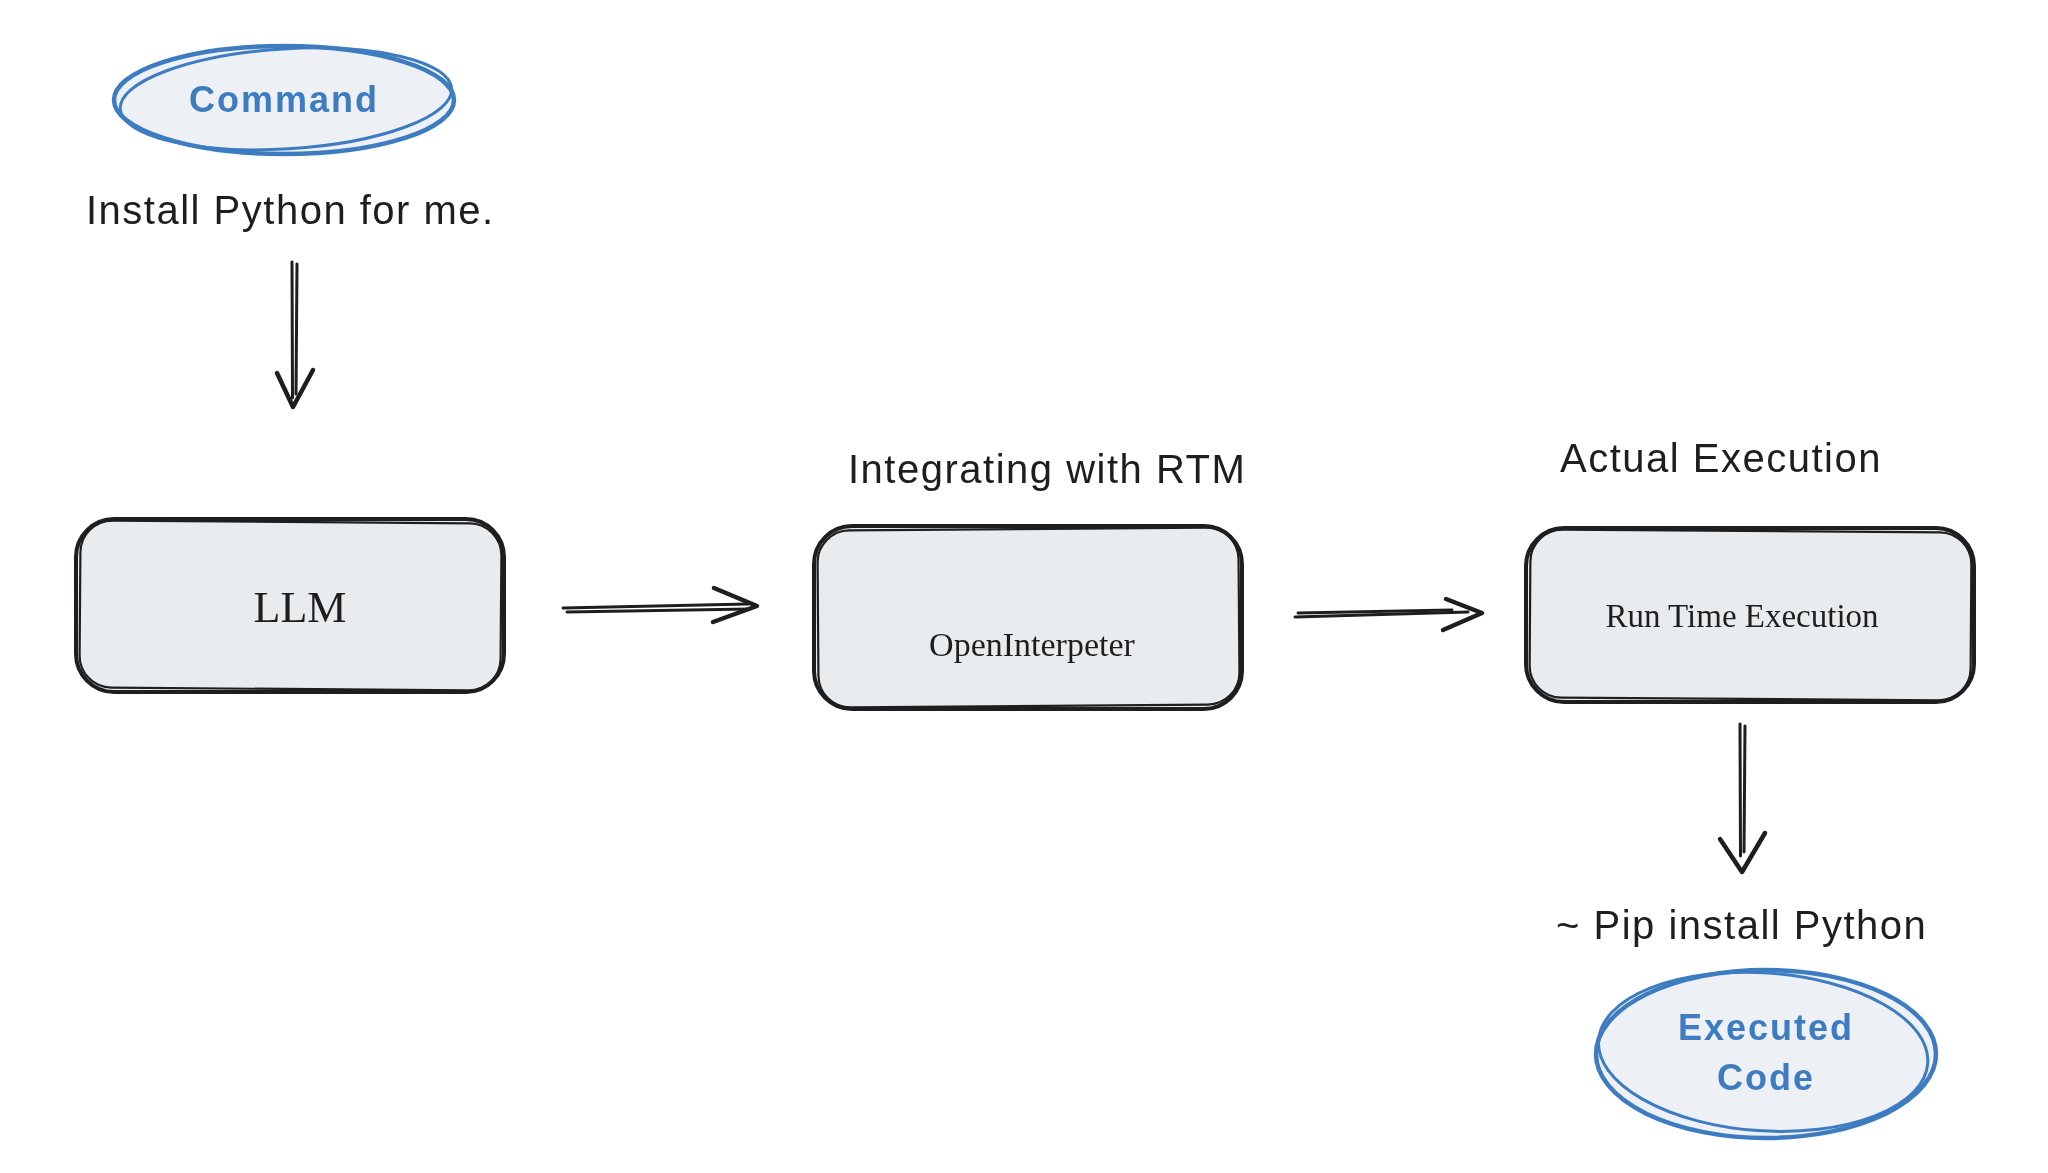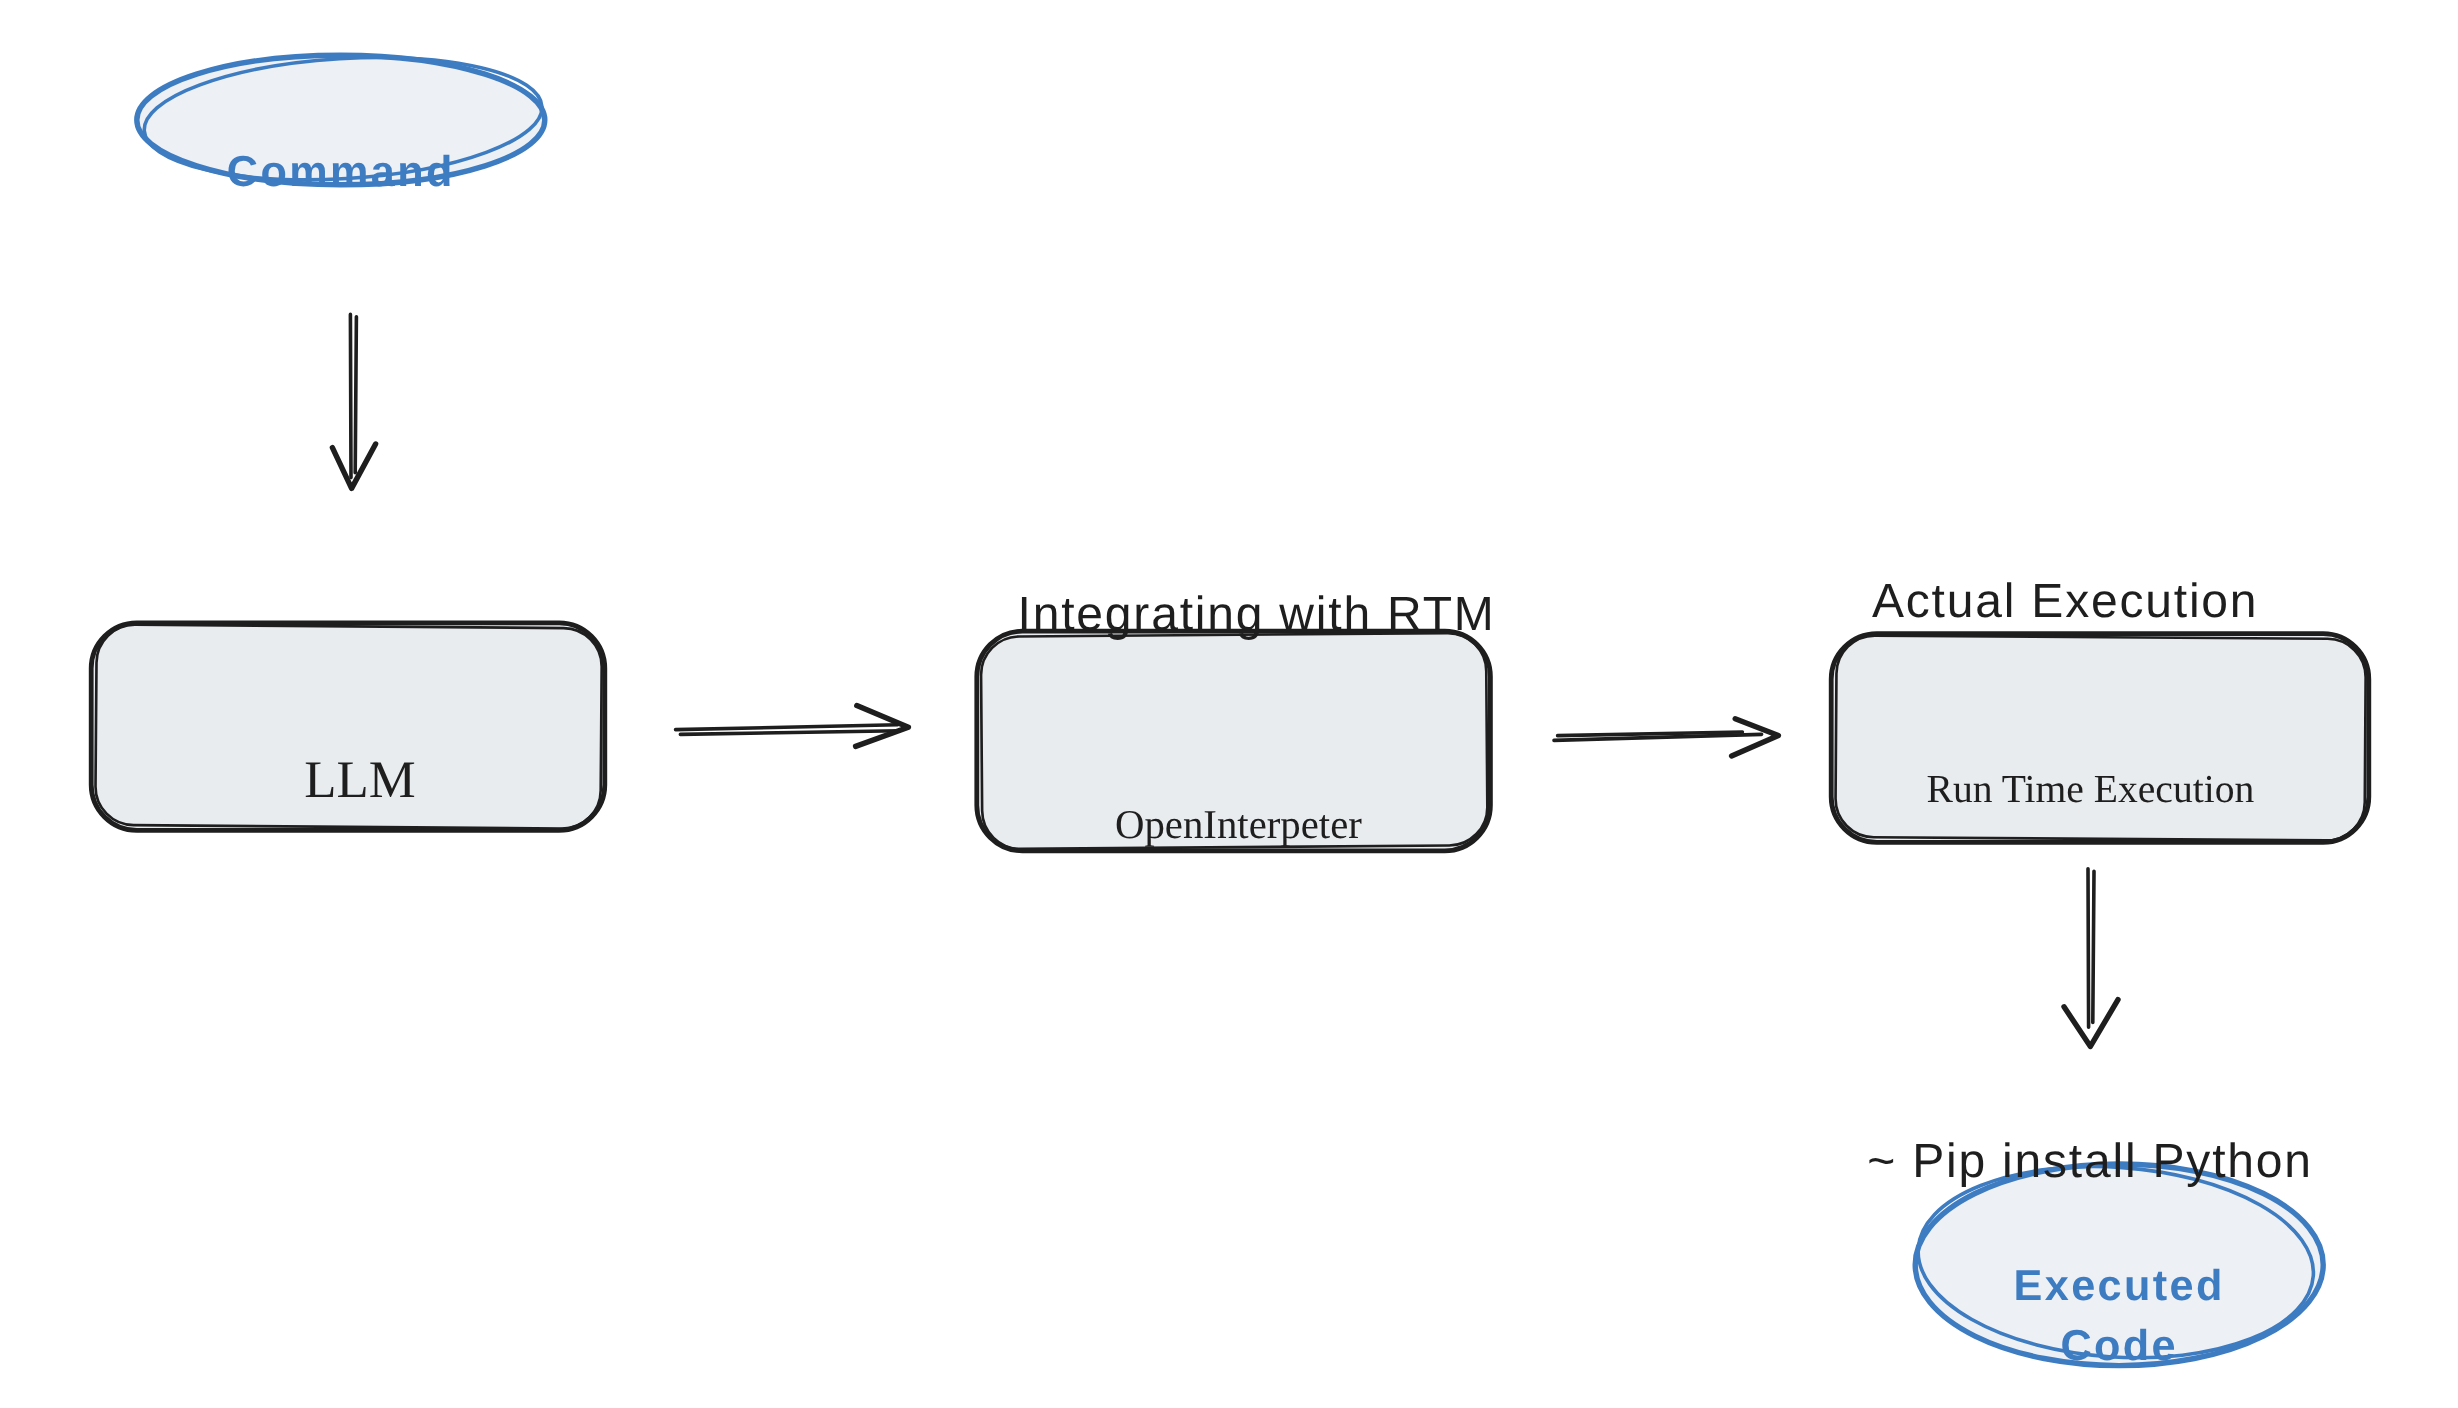--- a/index.html
+++ b/index.html
@@ -58,21 +58,20 @@
     stroke: var(--ink);
     stroke-width: 4.5;
     stroke-linecap: round;
     stroke-linejoin: round;
   }
   
   .txt {
     position: absolute;
     white-space: nowrap;
     color: var(--ink);
-    margin-top: 43px;
   }
   .hand {
     font-family: "Liberation Sans", sans-serif;
     font-size: 40px;
     letter-spacing: 1.5px;
   }
   .hand-blue {
     font-family: "Liberation Sans", sans-serif;
     color: var(--blue);
     font-weight: bold;
@@ -152,20 +151,21 @@
 
     <g>
       <ellipse class="ell-main" cx="1766" cy="1054" rx="170" ry="84"></ellipse>
       <ellipse class="ell-ghost" cx="1763" cy="1052" rx="165" ry="79" transform="rotate(4 1766 1054)"></ellipse>
     </g>
 
   </svg>
 
   <div class="txt hand-blue centered t-command">Command</div>
 
+  <div class="txt hand t-user-command">Install Python for me.</div>
 
 
   <div class="txt serif-label centered t-llm-label">LLM</div>
 
   <div class="txt hand t-oi-caption">Integrating with RTM</div>
 
   <div class="txt serif-label centered t-oi-label">OpenInterpeter</div>
 
   <div class="txt hand t-rtm-caption">Actual Execution</div>
 

